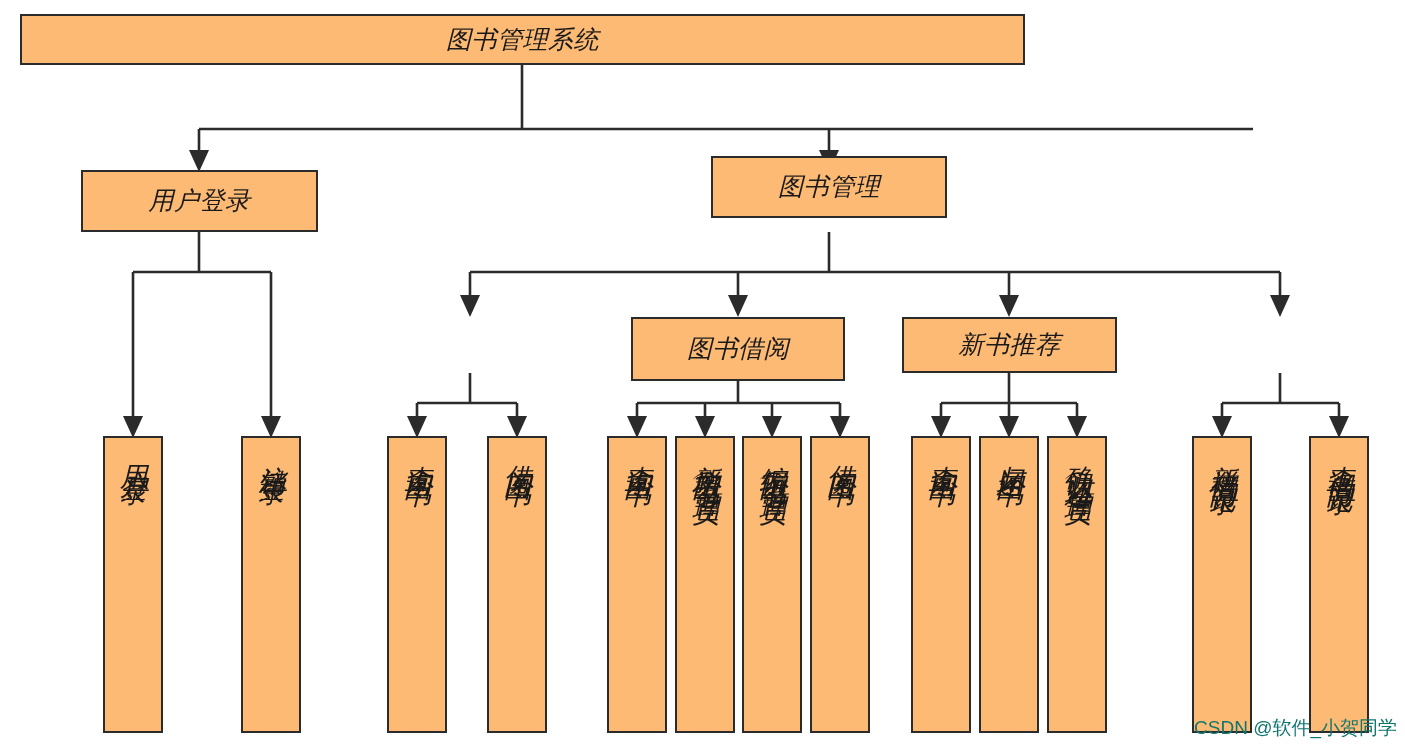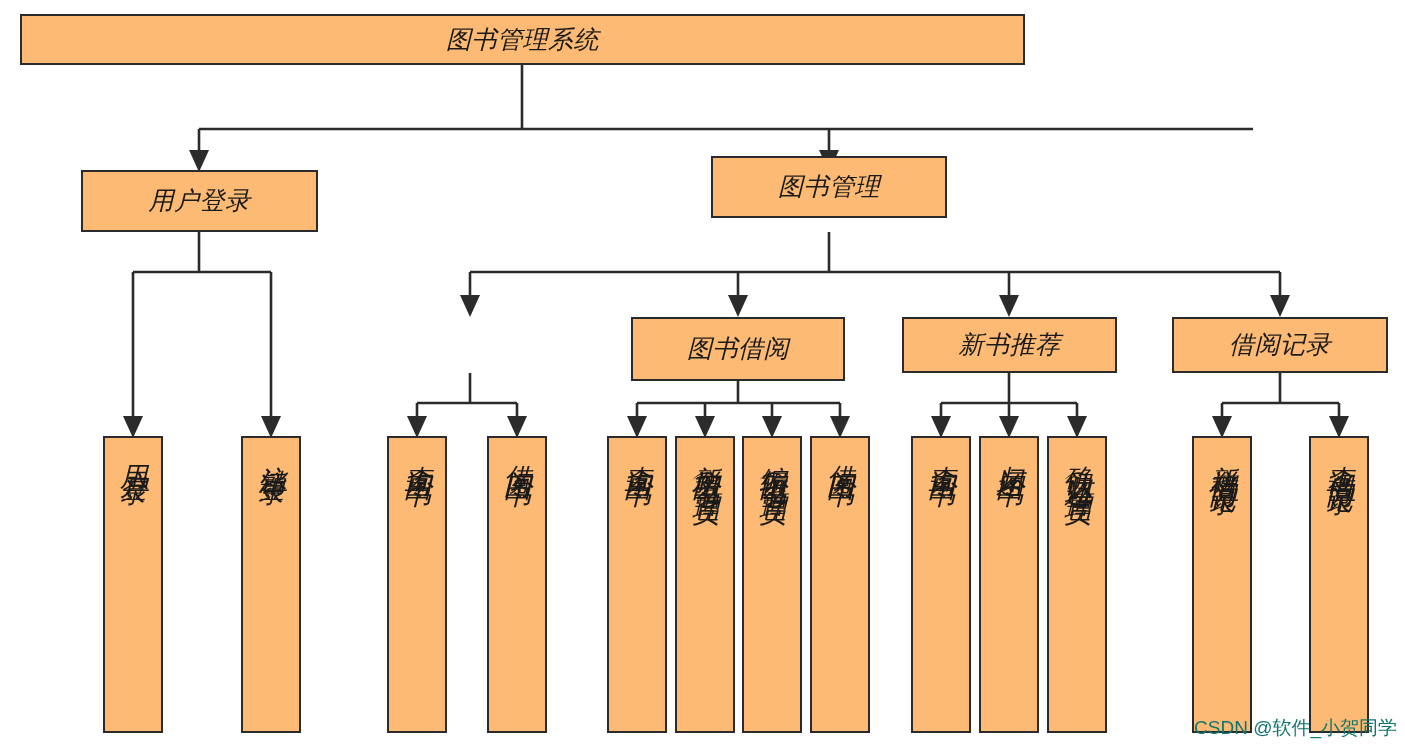--- a/index.html
+++ b/index.html
@@ -181,23 +181,20 @@
 
 
   <div class="node h" style="left:631px; top:317px; width:214px; height:64px;">
     <span class="label">图书借阅</span>
   </div>
 
   <div class="node h" style="left:902px; top:317px; width:215px; height:56px;">
     <span class="label">新书推荐</span>
   </div>
 
-  <div class="node h" style="left:1172px; top:317px; width:216px; height:56px;">
-    <span class="label">借阅记录</span>
-  </div>
 
   <div class="node v" style="left:103px; top:436px; width:60px; height:297px;">
     <span class="label">用户登录</span>
   </div>
 
   <div class="node v" style="left:241px; top:436px; width:60px; height:297px;">
     <span class="label">注销登录</span>
   </div>
 
   <div class="node v" style="left:387px; top:436px; width:60px; height:297px;">

